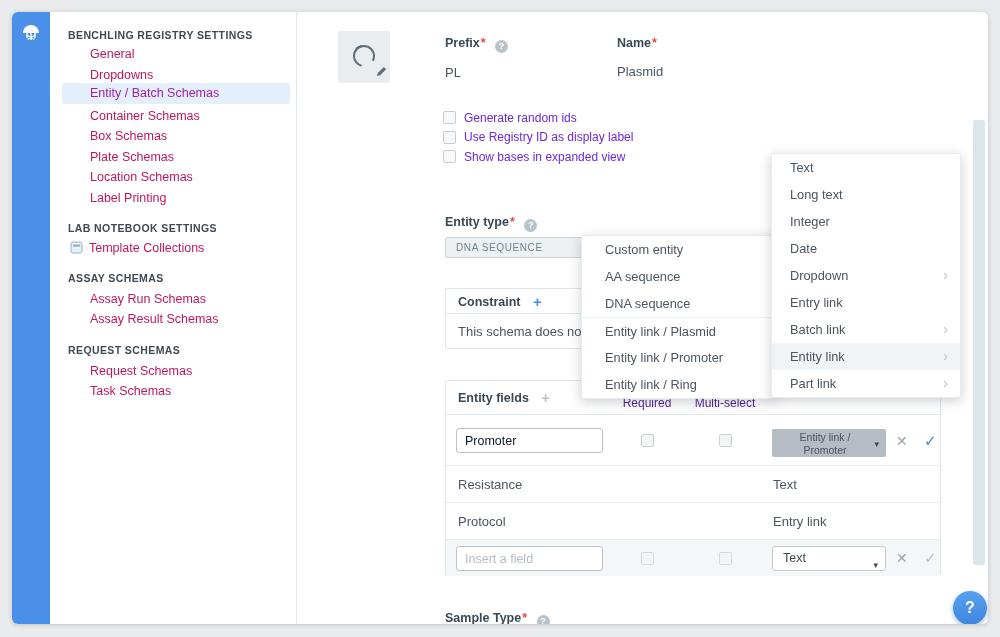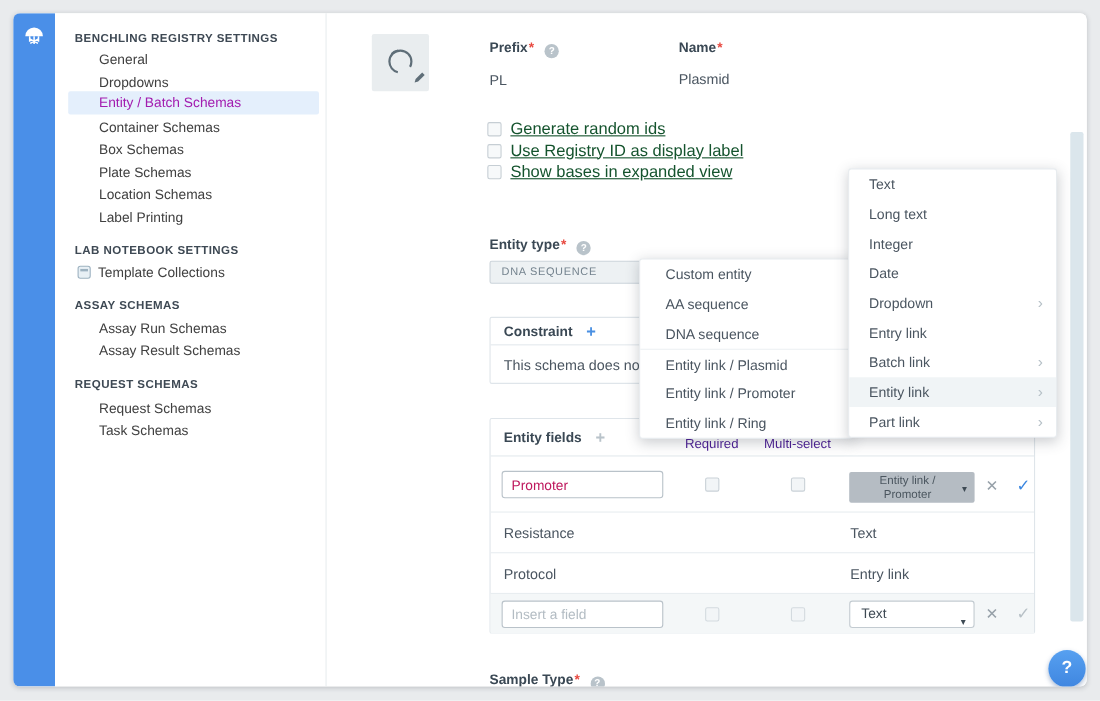--- a/index.html
+++ b/index.html
@@ -10,40 +10,40 @@
           background:#fff; border-radius:6px; box-shadow:0 1px 5px rgba(40,50,60,.22); overflow:hidden; }
 
   
   .rail { position:absolute; left:0; top:0; width:38px; height:100%; background:#4a8fe8; }
   .rail .logo { position:absolute; left:9px; top:11px; }
 
   
   .sidebar { position:absolute; left:38px; top:0; width:247px; height:100%; background:#fff; border-right:1px solid #e3e8eb;padding-left:20px; }
   .sb-header { position:absolute; left:18px; font-size:10.5px; font-weight:bold; letter-spacing:.4px; color:#3e4954; }
   .sb-item { position:absolute; left:12px; width:228px; height:21px; line-height:21px; padding-left:28px;
-             font-size:12.5px; color:#404040; cursor:pointer; border-radius:2px; white-space:nowrap; }
+             font-size:12.5px; color:#be185d; cursor:pointer; border-radius:2px; white-space:nowrap; }
   .sb-item.selected { background:#e4effc; color:#a21caf; }
   .sb-item .tpl-icon { display:inline-block; vertical-align:-2px; margin:0 6px 0 -20px; }
 
   
   .main { position:absolute; left:285px; top:0; right:0; bottom:0; background:#fff; }
   .scroll-thumb { position:absolute; left:961px; top:108px; width:12px; height:445px; background:#dbe6ec; border-radius:2px; }
 
   .avatar { position:absolute; left:326px; top:19px; width:52px; height:52px; background:#e9edef; border-radius:2px; }
   .avatar .pencil { position:absolute; right:3px; bottom:2px; }
 
   .fld-label { position:absolute; font-size:12.5px; font-weight:bold; color:#3a4854; white-space:nowrap; }
   .req { color:#e8483f; margin-left:1px; }
   .qmark { display:inline-block; width:13px; height:13px; margin-left:6px; vertical-align:-2px; border-radius:50%;
            background:#b9c3ca; color:#fff; font-size:9px; font-weight:bold; text-align:center; line-height:13px; }
   .fld-value { position:absolute; font-size:13px; color:#4a5560; }
 
   .cb-row { position:absolute; left:431px; height:15px; display:flex; align-items:center; }
   .cb { width:13px; height:13px; border:1px solid #c6ced4; background:#f7f9fa; border-radius:2px; flex:none; }
-  .cb-row span { margin-left:8px; font-size:15px; color:#14532d; white-space:nowrap;text-decoration:underline; }
+  .cb-row span { margin-left:8px; font-size:12px; color:#6d28d9; white-space:nowrap; }
 
   .dna-tag { position:absolute; left:433px; top:225px; width:142px; height:21px; line-height:19px;
              background:#edf1f3; border:1px solid #ccd4da; border-radius:2px; padding-left:10px;
              font-size:10px; letter-spacing:.6px; color:#73828d; }
 
   .panel { position:absolute; left:433px; width:496px; background:#fff; border:1px solid #dfe5ea; border-radius:2px; }
   .panel-head { position:relative; border-bottom:1px solid #e3e9ed; font-size:12.5px; font-weight:bold; color:#3a4854; }
   .plus { font-weight:bold; font-size:15px; margin-left:9px; vertical-align:-1px; }
   .plus.blue { color:#4a90e2; } .plus.gray { color:#b9c3ca; }
 
@@ -60,21 +60,21 @@
   .row-promoter { top:34px; height:51px; }
   .row-resistance { top:85px; height:37px;text-align:center; }
   .row-protocol { top:122px; height:37px; }
   .row-insert { top:159px; height:36px; background:#f4f7f8; border-bottom:none; }
   .ef-name { position:absolute; left:12px; font-size:13px; color:#4a5560; }
   .ef-type { position:absolute; left:327px; font-size:13px; color:#4a5560; white-space:nowrap; }
   .row-resistance .ef-name, .row-resistance .ef-type,
   .row-protocol .ef-name, .row-protocol .ef-type { top:0; line-height:37px; }
 
   .name-input { position:absolute; left:10px; width:147px; height:25px; border:1px solid #b9c2c9; border-radius:3px;
-                background:#fff; font-family:inherit; font-size:12.5px; color:#be185d; padding:0 8px; outline:none; }
+                background:#fff; font-family:inherit; font-size:12.5px; color:#0f172a; padding:0 8px; outline:none; }
   .name-input::placeholder { color:#b3bcc3; }
   .row-promoter .name-input { top:13px; }
   .row-insert .name-input { top:6px; }
   .row-cb { position:absolute; width:13px; height:13px; border:1px solid #c9d1d7; background:#f2f5f7; border-radius:2px; }
   .cb-p1 { left:195px; } .cb-p2 { left:273px; }
   .row-promoter .row-cb { top:19px; } .row-insert .row-cb { top:12px; opacity:.75; }
 
   .type-btn { position:absolute; left:326px; width:114px; cursor:pointer; }
   .type-btn .caret { position:absolute; right:7px; top:50%; margin-top:-5px; font-size:9px; color:#3e4a54; }
   .type-btn-dark { top:14px; height:28px; background:#b5bcc3; border-radius:2px; color:#4b565f;

